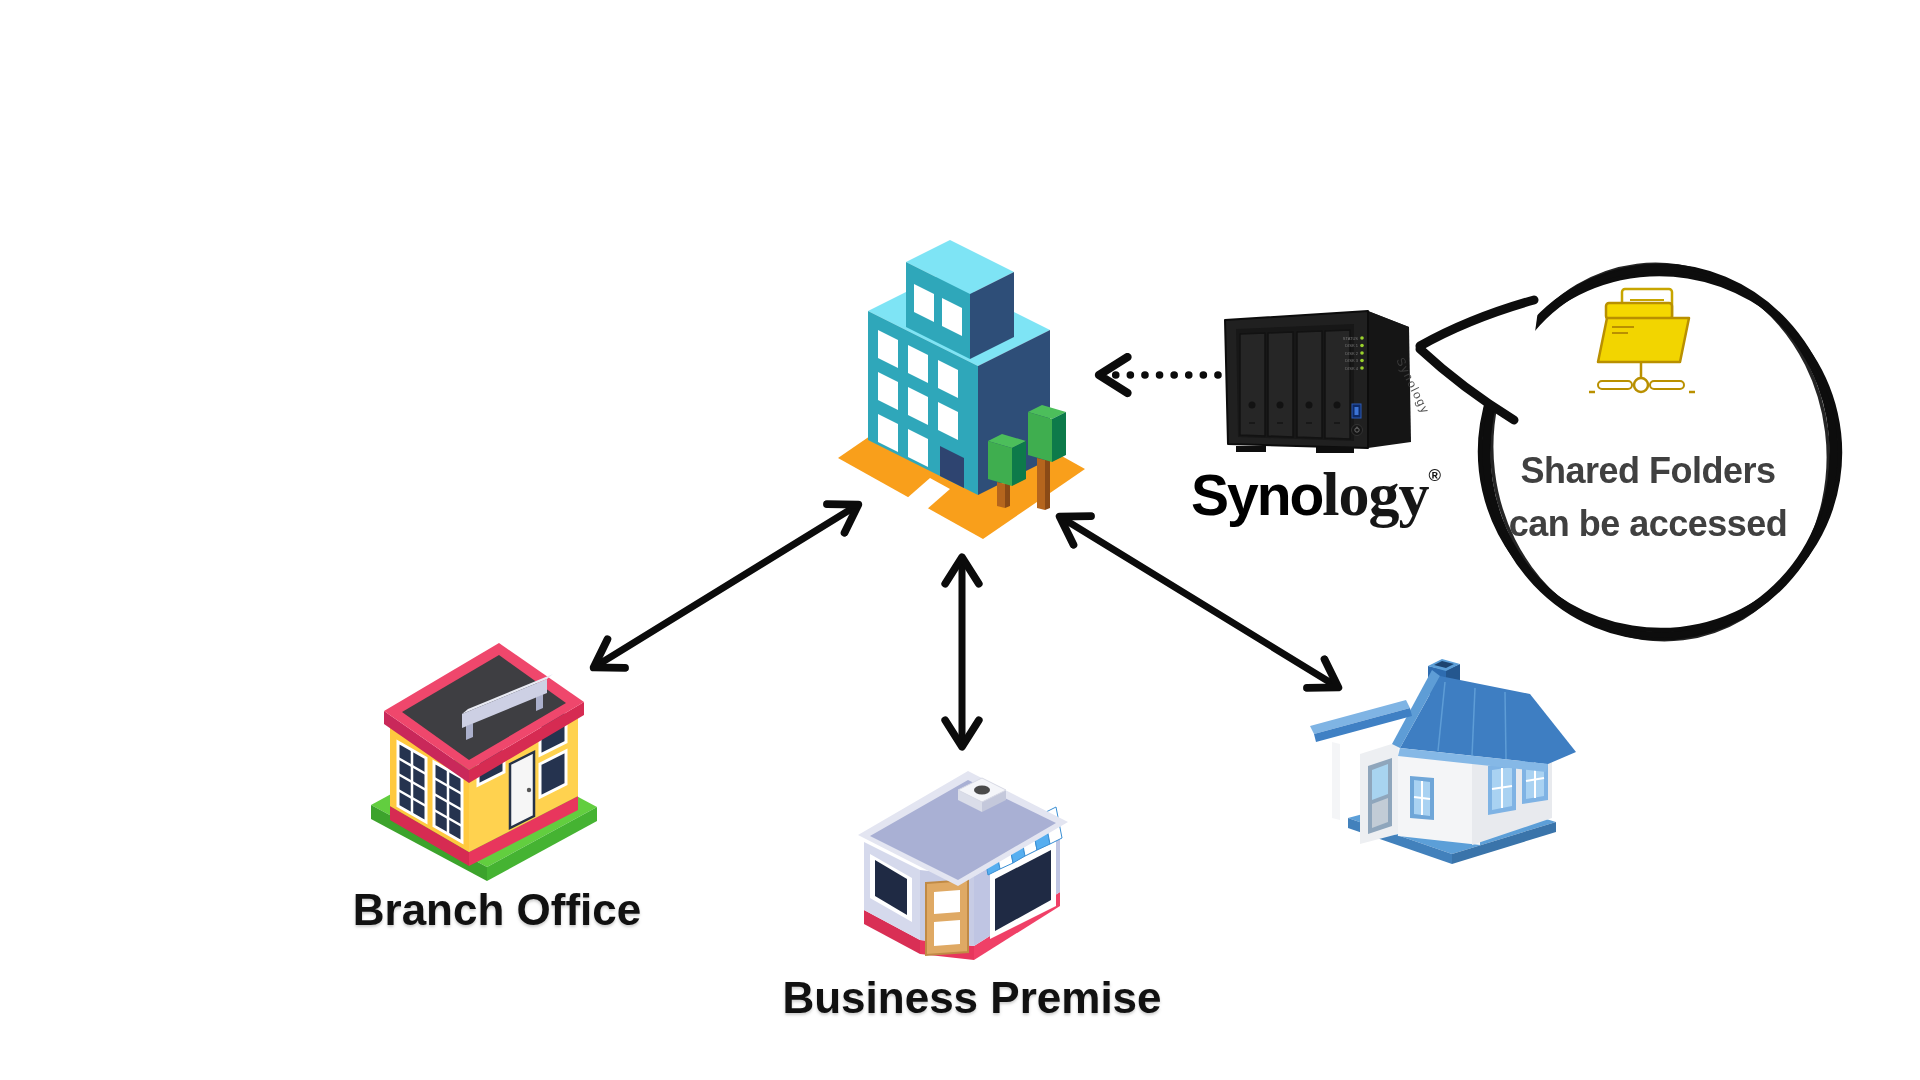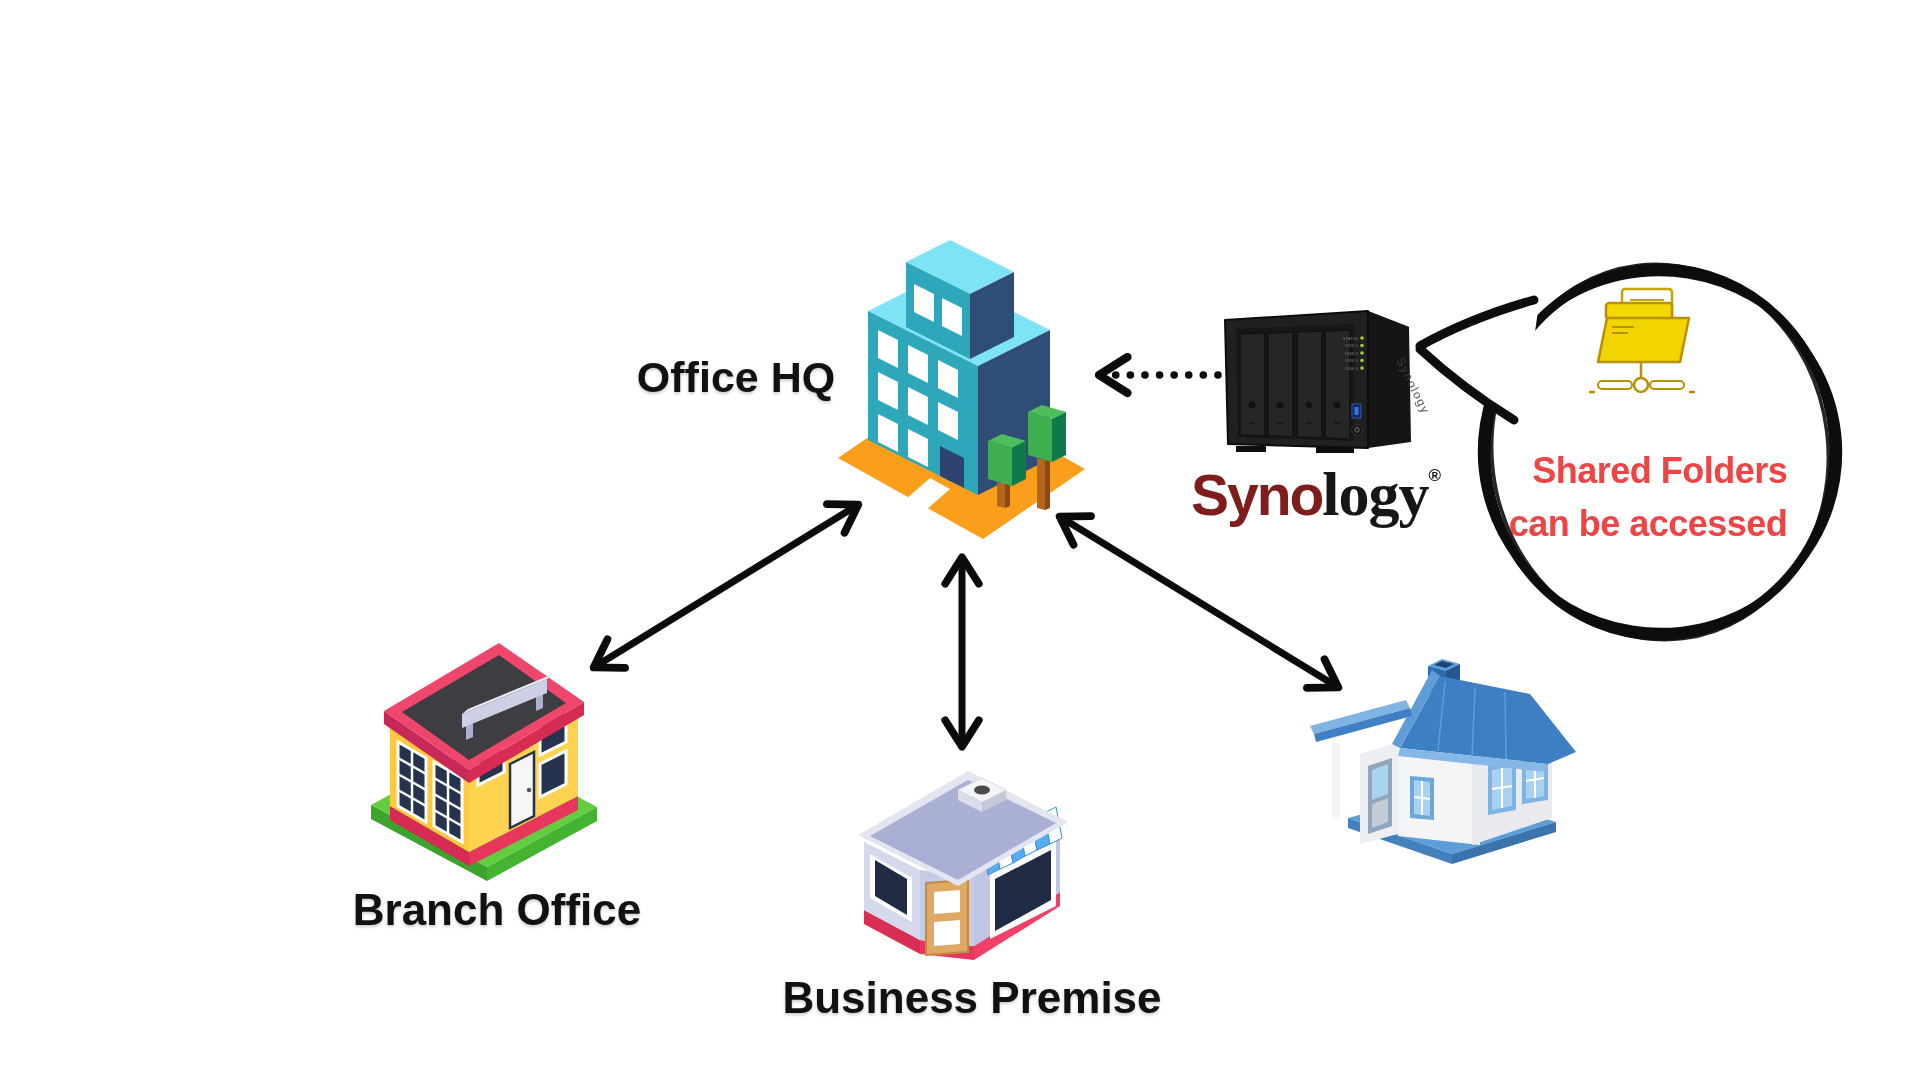--- a/index.html
+++ b/index.html
@@ -3,26 +3,26 @@
 <meta charset="utf-8">
 <style>
   html,body{margin:0;padding:0;background:#fff;}
   #stage{position:relative;width:1920px;height:1080px;overflow:hidden;background:#fff;
          font-family:"Liberation Sans",sans-serif;}
   #scene{position:absolute;left:0;top:0;}
   .label{position:absolute;transform:translate(-50%,-50%);font-weight:700;font-size:44px;
          color:#111;white-space:nowrap;text-shadow:0 2px 3px rgba(110,110,110,.35);}
   #label-office-hq{font-size:43px;}
   .bubble-text{position:absolute;left:1648px;top:497px;transform:translate(-50%,-50%);
-         text-align:right;font-weight:700;font-size:36px;line-height:53px;color:#ef4444;
+         text-align:center;font-weight:700;font-size:36px;line-height:53px;color:#404040;
          letter-spacing:-0.5px;white-space:nowrap;}
   .syno-logo{position:absolute;left:1316px;top:494px;transform:translate(-50%,-50%);
          white-space:nowrap;line-height:1;}
   .syno-gray{font-family:"Liberation Sans",sans-serif;font-weight:700;font-size:57px;
-         color:#7f1d1d;letter-spacing:-2px;}
+         color:#000000;letter-spacing:-2px;}
   .syno-serif{font-family:"Liberation Serif",serif;font-weight:700;font-size:62px;
          color:#161616;letter-spacing:-1px;}
   .syno-reg{font-family:"Liberation Sans",sans-serif;font-weight:700;font-size:17px;
          color:#161616;vertical-align:34px;}
 </style>
 </head>
 <body>
 
 <div id="stage">
 
@@ -292,21 +292,20 @@
       <line x1="1641" y1="362" x2="1641" y2="378" stroke="#B99000" stroke-width="2.5"></line>
       <rect x="1598" y="381" width="34" height="8" rx="4" fill="#FFFFFF" stroke="#B99000" stroke-width="2"></rect>
       <rect x="1650" y="381" width="34" height="8" rx="4" fill="#FFFFFF" stroke="#B99000" stroke-width="2"></rect>
       <circle cx="1641" cy="385" r="7" fill="#FFFFFF" stroke="#B99000" stroke-width="2.5"></circle>
       <line x1="1589" y1="392" x2="1595" y2="392" stroke="#B99000" stroke-width="2.5"></line>
       <line x1="1689" y1="392" x2="1695" y2="392" stroke="#B99000" stroke-width="2.5"></line>
     </g>
   </g>
 </svg>
 
-  <div class="label" id="label-office-hq" style="left:736px;top:377px;">Office HQ</div>
   <div class="label" style="left:497px;top:910px;">Branch Office</div>
   <div class="label" style="left:972px;top:998px;">Business Premise</div>
 
   <div class="syno-logo">
     <span class="syno-gray">Syno</span><span class="syno-serif">logy</span><span class="syno-reg">®</span>
   </div>
 
   <div class="bubble-text">
     <div>Shared Folders</div>
     <div>can be accessed</div>

